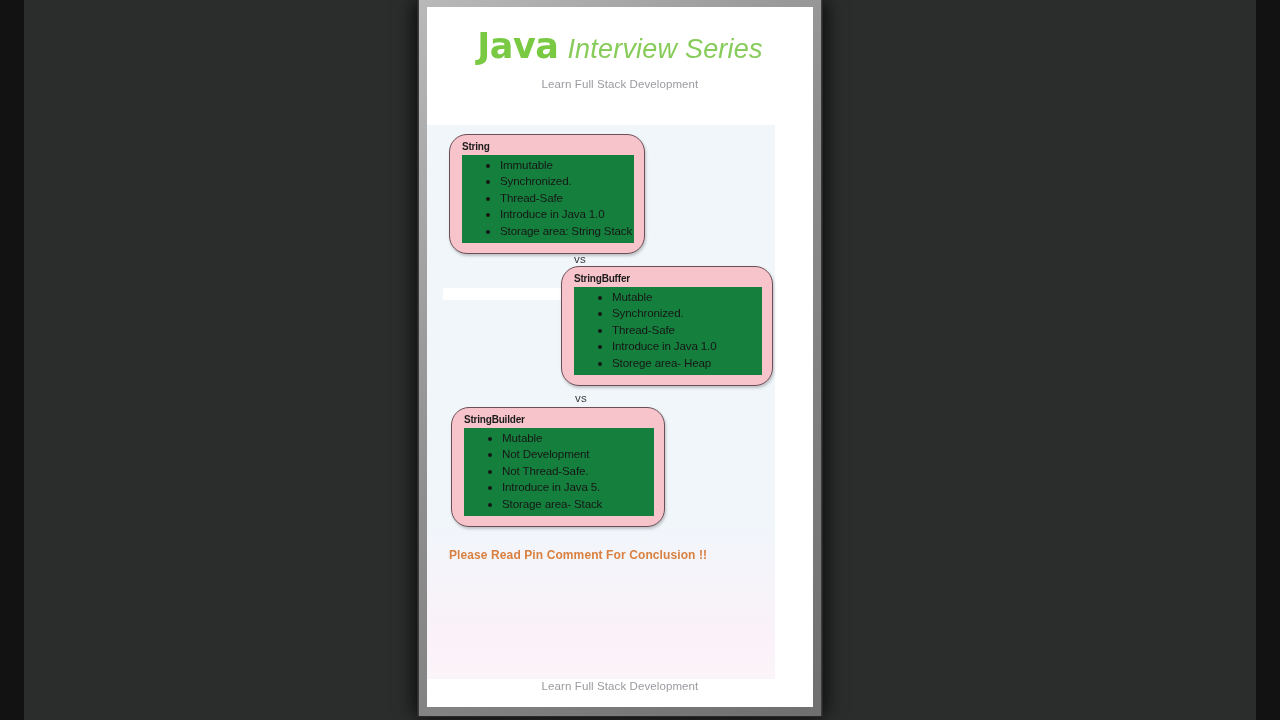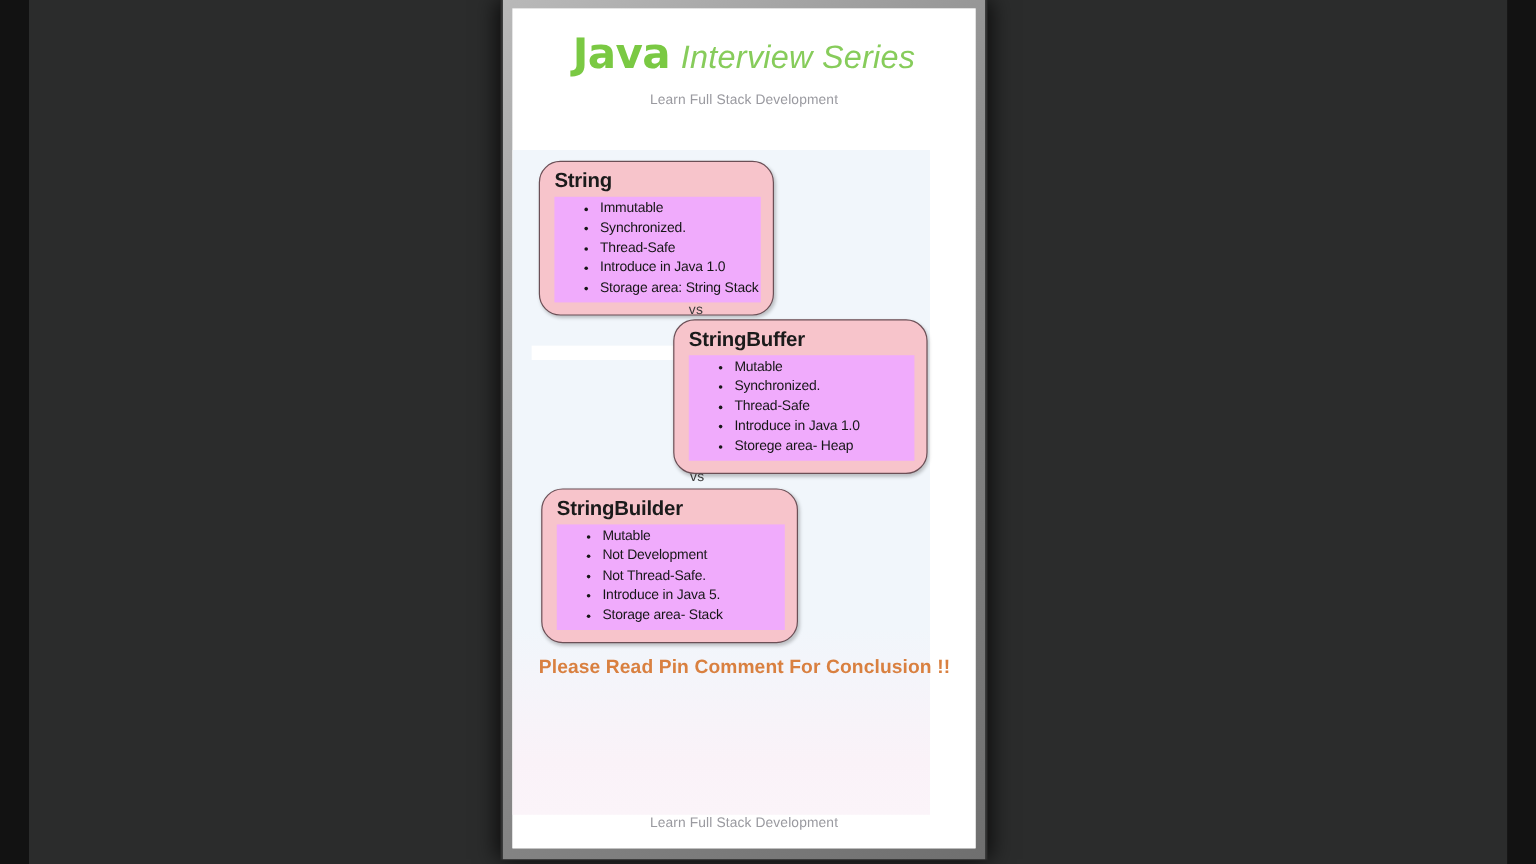--- a/index.html
+++ b/index.html
@@ -150,29 +150,29 @@
   .card {
     position: absolute;
     z-index: 3;
     background: #f7c4cb;
     border: 1.6px solid #6b4f56;
     border-radius: 18px;
     box-shadow: 1px 2px 3px rgba(0,0,0,.22);
     padding: 6px 10px 10px 12px;
   }
   .card-title {
-    font-size: 17px;
+    font-size: 10px;
     font-weight: 700;
     color: #1b1b1b;
     margin-bottom: 3px;
     letter-spacing: -0.2px;
     font-family: "Liberation Sans", sans-serif;
   }
   .card-body {
-    background: #f0abfc;
+    background: #15803d;
     padding: 2px 8px 4px 8px;
   }
   .card-body ul {
     list-style: disc;
     margin: 0;
     padding-left: 30px;
   }
   .card-body li {
     font-size: 11.6px;
     line-height: 16.4px;
@@ -197,21 +197,21 @@
   }
   #vs-1 { left: 99px; top: 246px; }
   #vs-2 { left: 100px; top: 385px; }
 
   
   .note {
     position: absolute;
     z-index: 4;
     left: 22px;
     top: 541px;
-    font-size: 16px;
+    font-size: 12px;
     font-weight: 700;
     color: #d98040;
     letter-spacing: .1px;
     white-space: nowrap;
   }
 
   .footer-brand {
     position: absolute;
     z-index: 4;
     left: 0;

